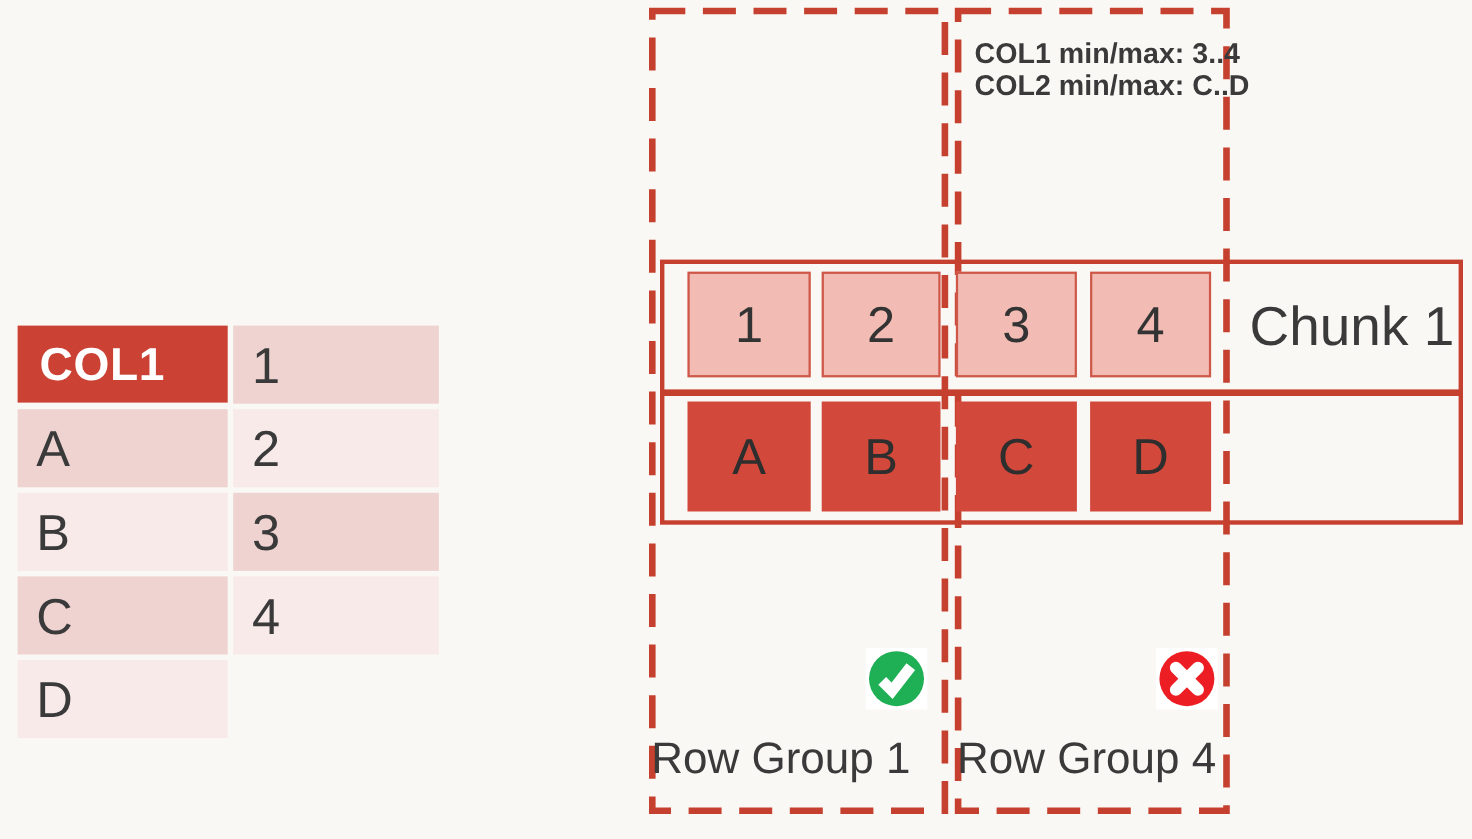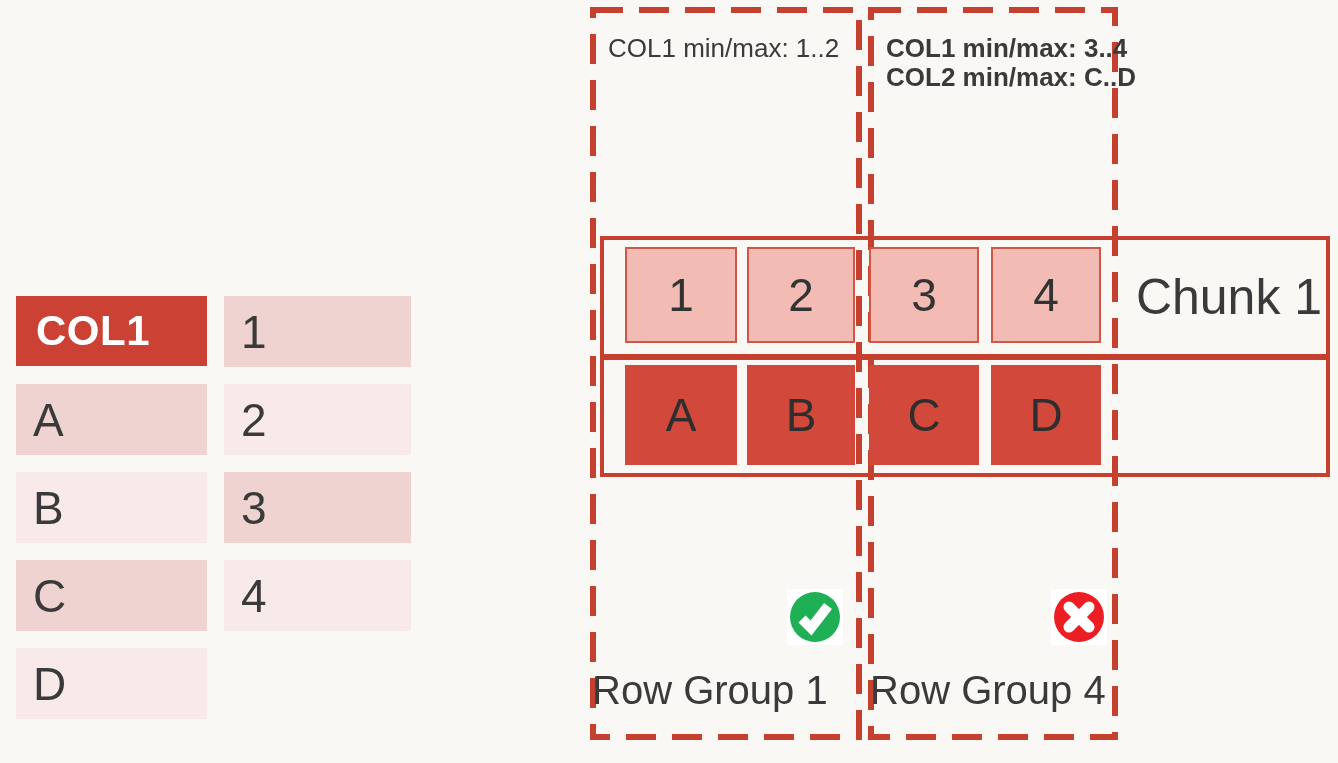--- a/index.html
+++ b/index.html
@@ -1,21 +1,21 @@
 <!DOCTYPE html>
 <html><head>
 <meta charset="utf-8">
 <style>
   html,body{margin:0;padding:0;}
   body{font-family:"Liberation Sans",sans-serif;background:#FAF8F5;}
   .canvas{position:relative;width:1338px;height:763px;background:#FAF8F5;overflow:hidden;}
 
   
   .src-table{position:absolute;left:16px;top:296px;width:383px;
-    display:grid;grid-template-columns:191px 187px;gap:17px;z-index:4;}
+    display:grid;grid-template-columns:191px 187px;gap:5px;z-index:4;}
   .th{height:70px;background:#CB4234;color:#FFFFFF;font-weight:bold;font-size:42px;
     display:flex;align-items:center;padding-left:20px;box-sizing:border-box;letter-spacing:.5px;}
   .td{height:71px;color:#3A3A3A;font-size:46px;display:flex;align-items:center;
     padding-left:17px;box-sizing:border-box;}
   .row-odd{background:#EED3D0;}
   .row-even{background:#F8EAE8;}
 
   
   .overlay{position:absolute;left:0;top:0;z-index:1;}
 
@@ -68,21 +68,20 @@
     <div class="td row-odd">A</div>
     <div class="td row-even">2</div>
     <div class="td row-even">B</div>
     <div class="td row-odd">3</div>
     <div class="td row-odd">C</div>
     <div class="td row-even">4</div>
     <div class="td row-even">D</div>
   </div>
 
   <div class="stats g1">
-    <div>COL1 min/max: 1..2</div>
   </div>
   <div class="stats g2">
     <div>COL1 min/max: 3..4</div>
     <div>COL2 min/max: C..D</div>
   </div>
 
   <div class="chunk-box c1"></div>
   <div class="chunk-box c2"></div>
 
   <div class="cell light" style="left:625px;width:112px;">1</div>

